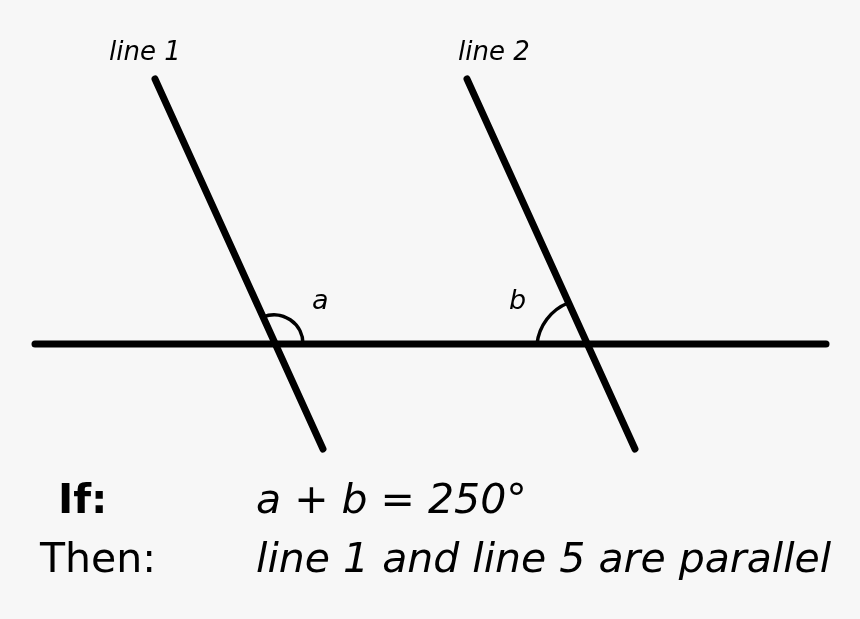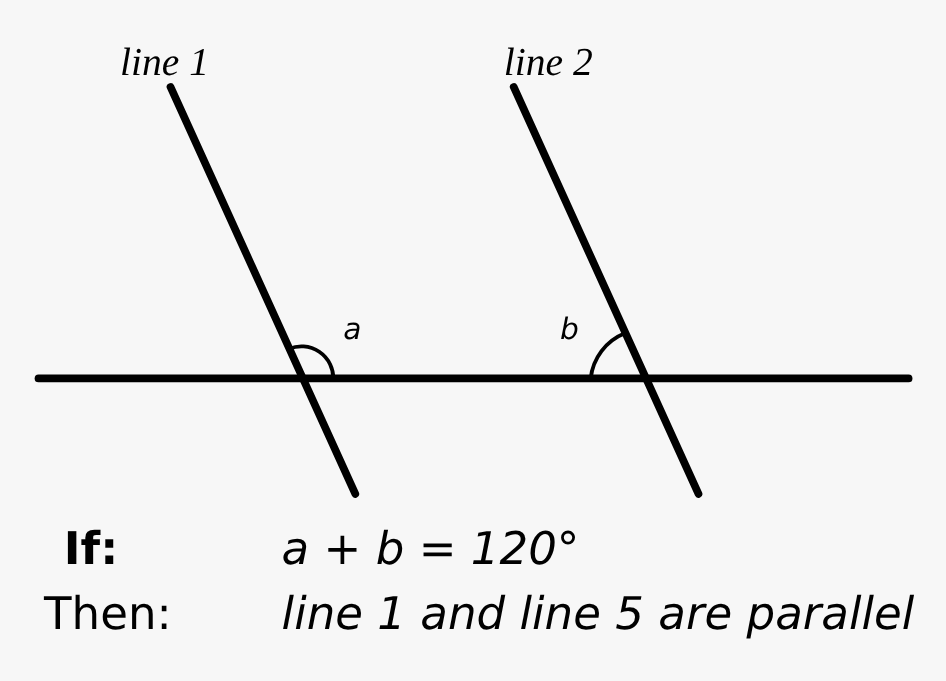--- a/index.html
+++ b/index.html
@@ -1,18 +1,18 @@
 <!DOCTYPE html>
 <html><head>
   <meta charset="utf-8">
   <style>
     html, body { margin: 0; padding: 0; }
     body { width: 860px; height: 619px; background: #f7f7f7; position: relative; overflow: hidden; font-family: "DejaVu Sans", sans-serif; color: #000; }
     svg.diagram { position: absolute; left: 0; top: 0; }
-    .lbl { position: absolute; font-style: italic; font-size: 36px; line-height: 1; white-space: nowrap; font-family: Liberation Serif, serif; }
+    .lbl { position: absolute; font-style: italic; font-size: 26px; line-height: 1; white-space: nowrap; }
     .angle-lbl { position: absolute; font-style: italic; font-size: 27px; line-height: 1; }
     .stmt { position: absolute; font-size: 41px; line-height: 1; white-space: nowrap; }
     .stmt.it { font-style: italic; }
   </style>
 </head>
 <body>
 
 <svg class="diagram" width="860" height="619" viewBox="0 0 860 619">
   <line x1="35" y1="344" x2="826" y2="344" stroke="#000" stroke-width="7" stroke-linecap="round"></line>
   <line x1="155" y1="79" x2="323" y2="449" stroke="#000" stroke-width="7" stroke-linecap="round"></line>
@@ -23,15 +23,15 @@
   <path d="M 537 344 A 50 50 0 0 1 568 303" fill="none" stroke="#000" stroke-width="3.5"></path>
 </svg>
 
 <div class="lbl" style="left:109px; top:38px;">line 1</div>
 <div class="lbl" style="left:418px; top:38px;margin-left:40px;">line 2</div>
 
 <div class="angle-lbl" style="left:312px; top:286px;">a</div>
 <div class="angle-lbl" style="left:509px; top:286px;">b</div>
 
 <div class="stmt" style="left:58px; top:479px;font-weight:bold;">If:</div>
-<div class="stmt it" style="left:256px; top:479px;">a + b = 120°</div>
+<div class="stmt it" style="left:256px; top:479px;">a + b = 250°</div>
 <div class="stmt" style="left:40px; top:538px;">Then:</div>
 <div class="stmt it" style="left:256px; top:538px;">line 1 and line 5 are parallel</div>
 
 </body></html>

